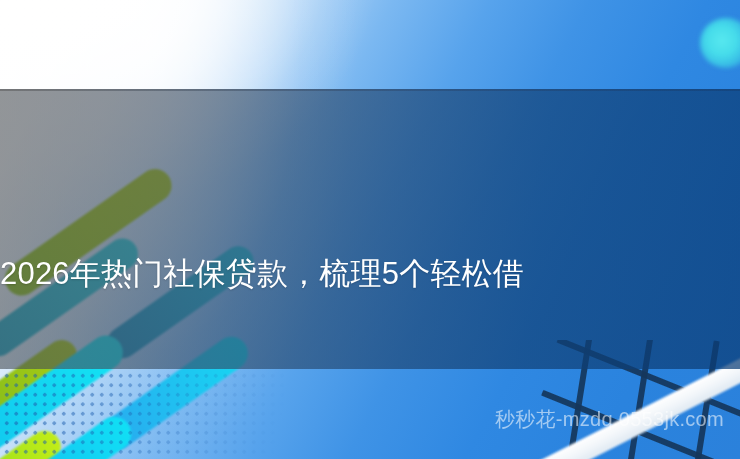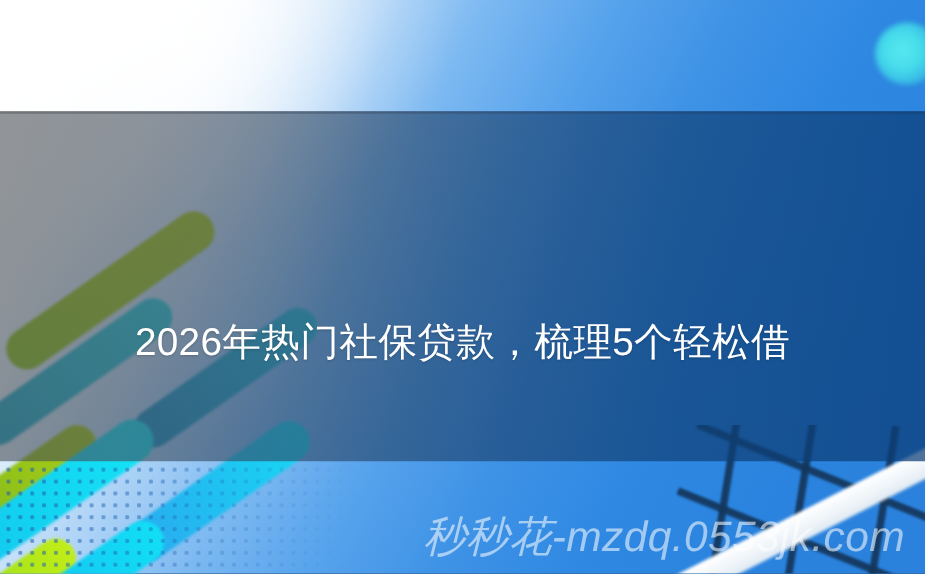--- a/index.html
+++ b/index.html
@@ -159,47 +159,46 @@
 
   
   #title-wrap {
     position: absolute;
     left: 0;
     top: 89px;
     width: 740px;
     height: 280px;
     display: flex;
     flex-direction: column;
-    align-items: center;
+    align-items: flex-start;
     justify-content: center;
     padding-top: 88px;
     box-sizing: border-box;
   }
   .title-line {
     color: #ffffff;
     font-size: 31px;
     line-height: 47px;
     letter-spacing: 0.2px;
     white-space: nowrap;
     font-weight: 400;
     text-shadow: 0 1px 2px rgba(0,0,0,0.18);
   }
 
   
   #watermark {
     position: absolute;
     right: 16px;
-    bottom: 12px;
+    bottom: 23px;
     color: rgba(255,255,255,0.56);
-    font-size: 34px;
+    font-size: 20px;
     line-height: 34px;
     letter-spacing: 0.3px;
     white-space: nowrap;
     font-weight: 400;
-    font-style: italic;
   }
 </style>
 </head>
 <body>
 
 <div id="stage">
 
   <div class="layer" id="sky-base"></div>
   <div class="layer" id="sun-streak"></div>
   <div class="layer" id="sun-glare"></div>

